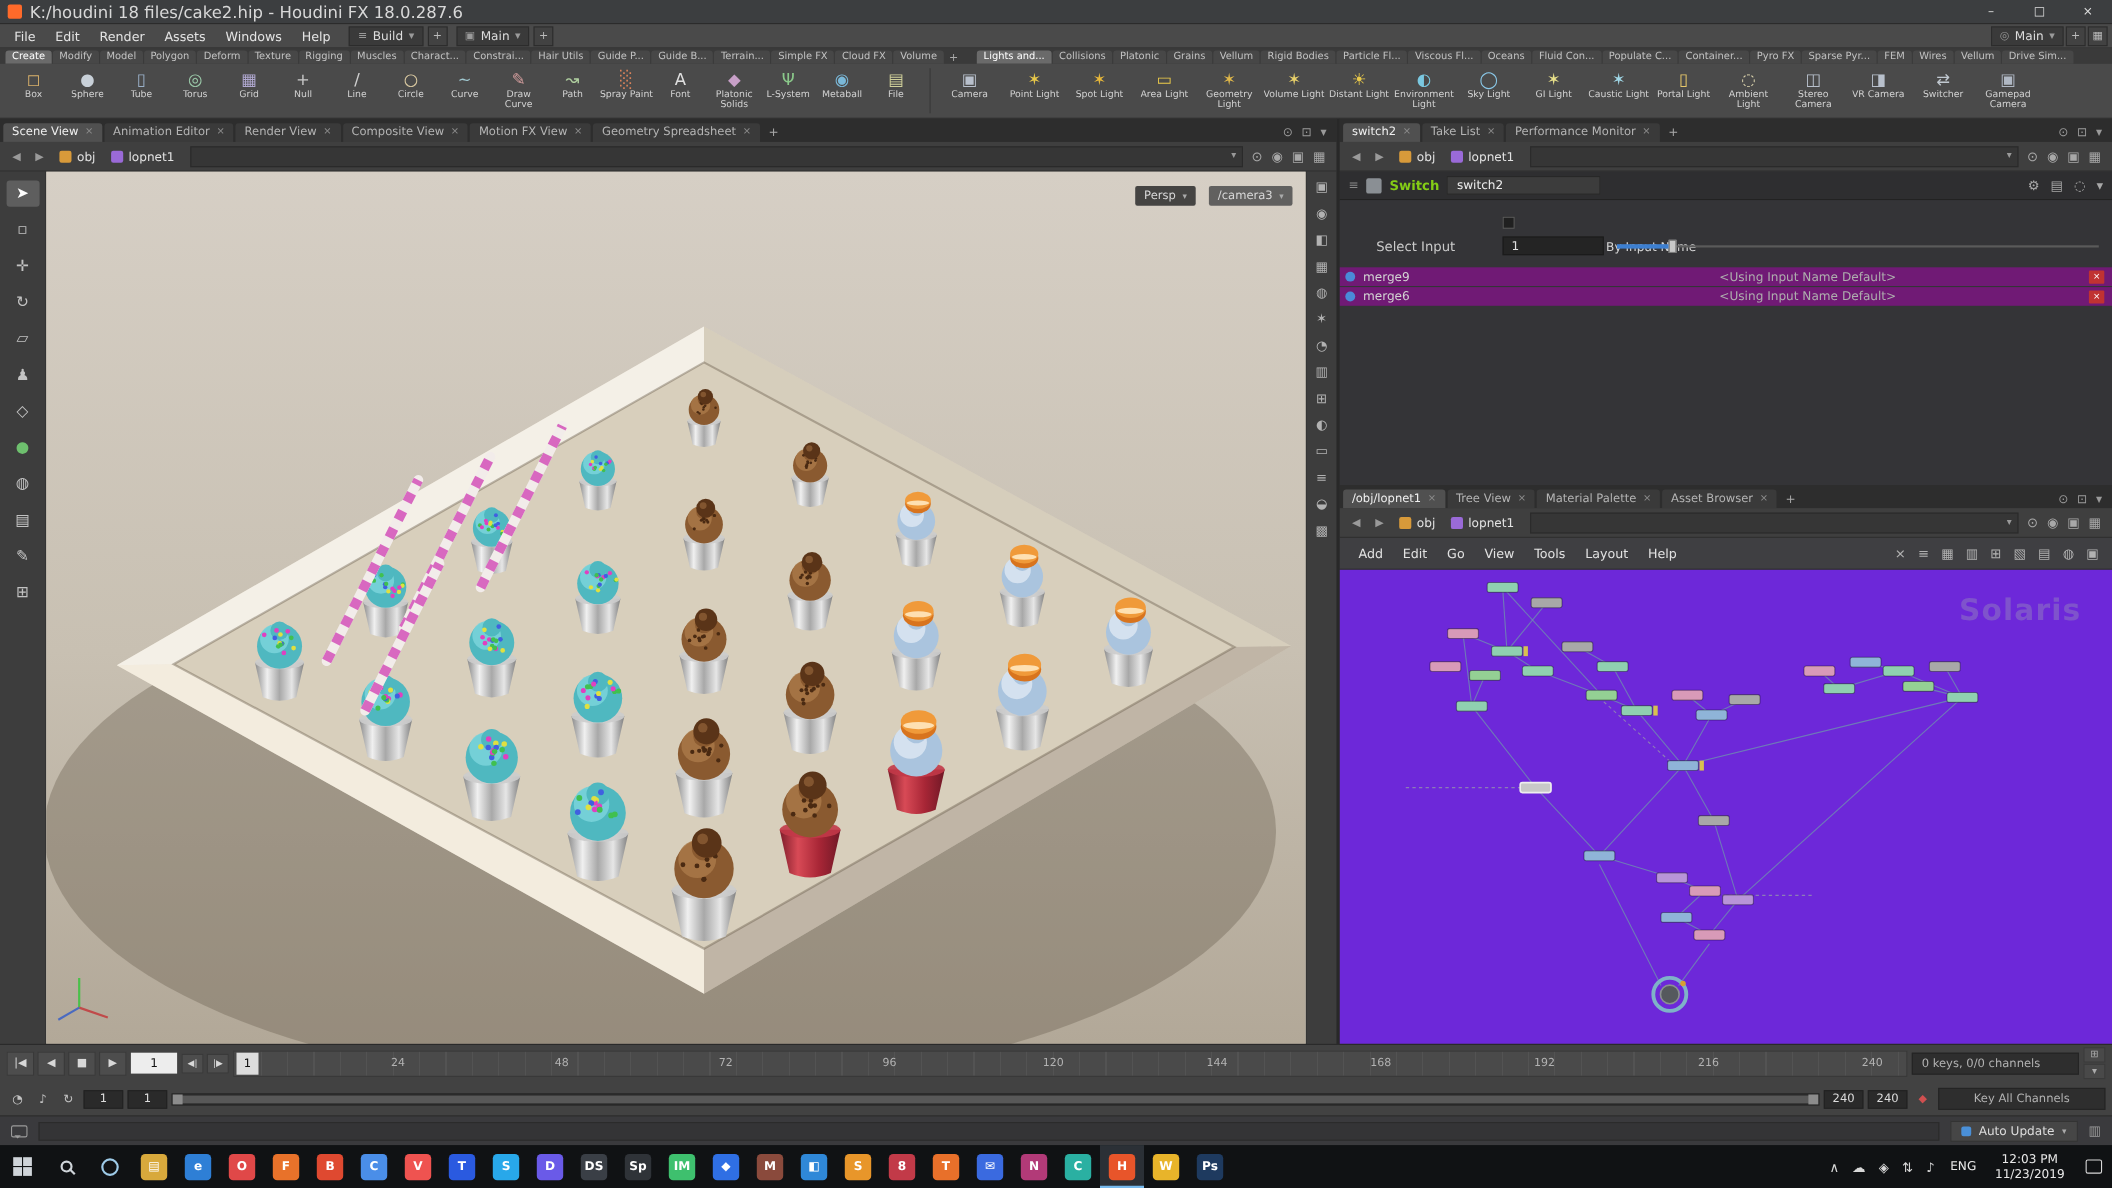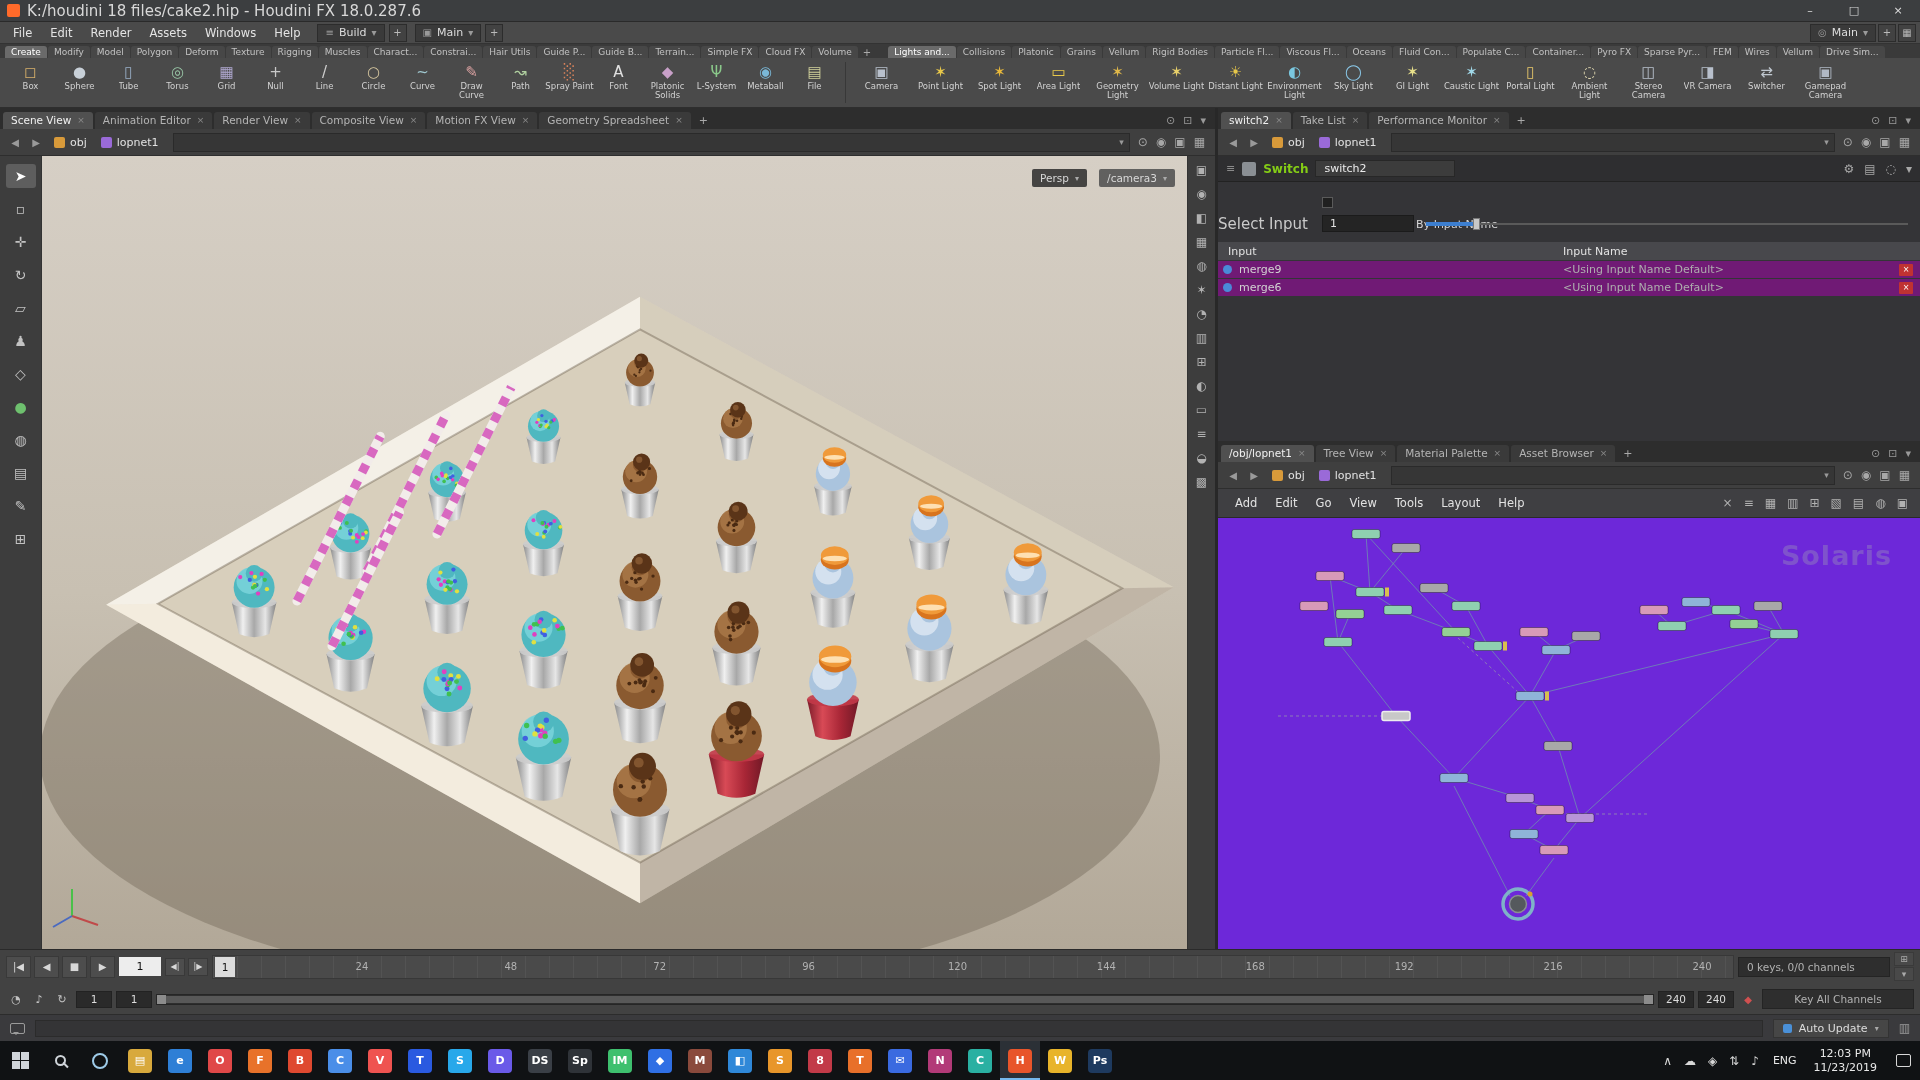--- a/index.html
+++ b/index.html
@@ -76,21 +76,21 @@
 
   
   .param-header{height:26px;background:#2e2e30;display:flex;align-items:center;padding:0 8px;gap:7px;border-bottom:1px solid #222;flex:none;}
   .ph-drag{color:#8a8a8a;font-size:11px;}
   .param-node-icon{width:14px;height:14px;background:#8a8f94;border-radius:2px;}
   .param-type{font-weight:bold;color:#84cc16;font-size:12px;}
   .param-name-field{background:#3c3c3c;border:1px solid #272727;color:#ececec;font-size:11px;padding:1px 8px;min-width:140px;height:17px;display:flex;align-items:center;}
   .ph-icons{margin-left:auto;display:flex;gap:10px;color:#a8a8a8;font-size:12px;align-items:center;}
   .param-body{height:259px;background:#343437;padding-top:10px;flex:none;display:flex;flex-direction:column;}
   .prow{display:flex;align-items:center;height:21px;padding-right:12px;}
-  .plabel{width:104px;text-align:left;color:#cacaca;font-size:15px;padding-right:10px;flex:none;}
+  .plabel{width:148px;text-align:center;color:#cacaca;font-size:12px;padding-right:10px;flex:none;}
   .pcheck{width:11px;height:11px;background:#202020;border:1px solid #5a5a5a;margin-right:7px;flex:none;}
   .pcheck-label{color:#d6d6d6;margin-top:44px;}
   .pfield{background:#242424;border:1px solid #1b1b1b;color:#e0e0e0;font-size:11px;height:17px;display:flex;align-items:center;padding:0 7px;}
   .pfield.num{width:92px;}
   .pfield.expr{flex:1;font-family:"DejaVu Sans Mono","Liberation Mono",monospace;font-size:10.5px;color:#d8d8d8;}
   .pslider{flex:1;height:14px;position:relative;margin-left:12px;}
   .pslider .track{position:absolute;left:0;right:0;top:6px;height:2px;background:#5a5a5a;}
   .pslider .fill{position:absolute;left:0;width:50px;top:5px;height:4px;background:#3d7fd0;}
   .pslider .handle{position:absolute;left:47px;top:1px;width:7px;height:12px;background:#c8c8c8;border:1px solid #7a7a7a;}
   .ptable{margin-top:8px;}
@@ -1024,24 +1024,20 @@
         <div class="prow">
           <div class="plabel">Select Input</div>
           <div class="pfield num">1</div>
           <div class="pslider">
             <div class="track"></div>
               <div class="fill"></div>
               <div class="handle"></div>
           </div>
         </div>
         <div class="ptable">
-          <div class="pt-head">
-            <div class="c1">Input</div>
-            <div class="c2">Input Name</div>
-          </div>
           <div>
 
           <div class="pt-row">
                 <div class="c1">
                   <span class="io-dot"></span>
                   <span>merge9</span>
                 </div>
                 <div class="c2">&lt;Using Input Name Default&gt;</div>
                 <div class="del">×</div>
               </div>

